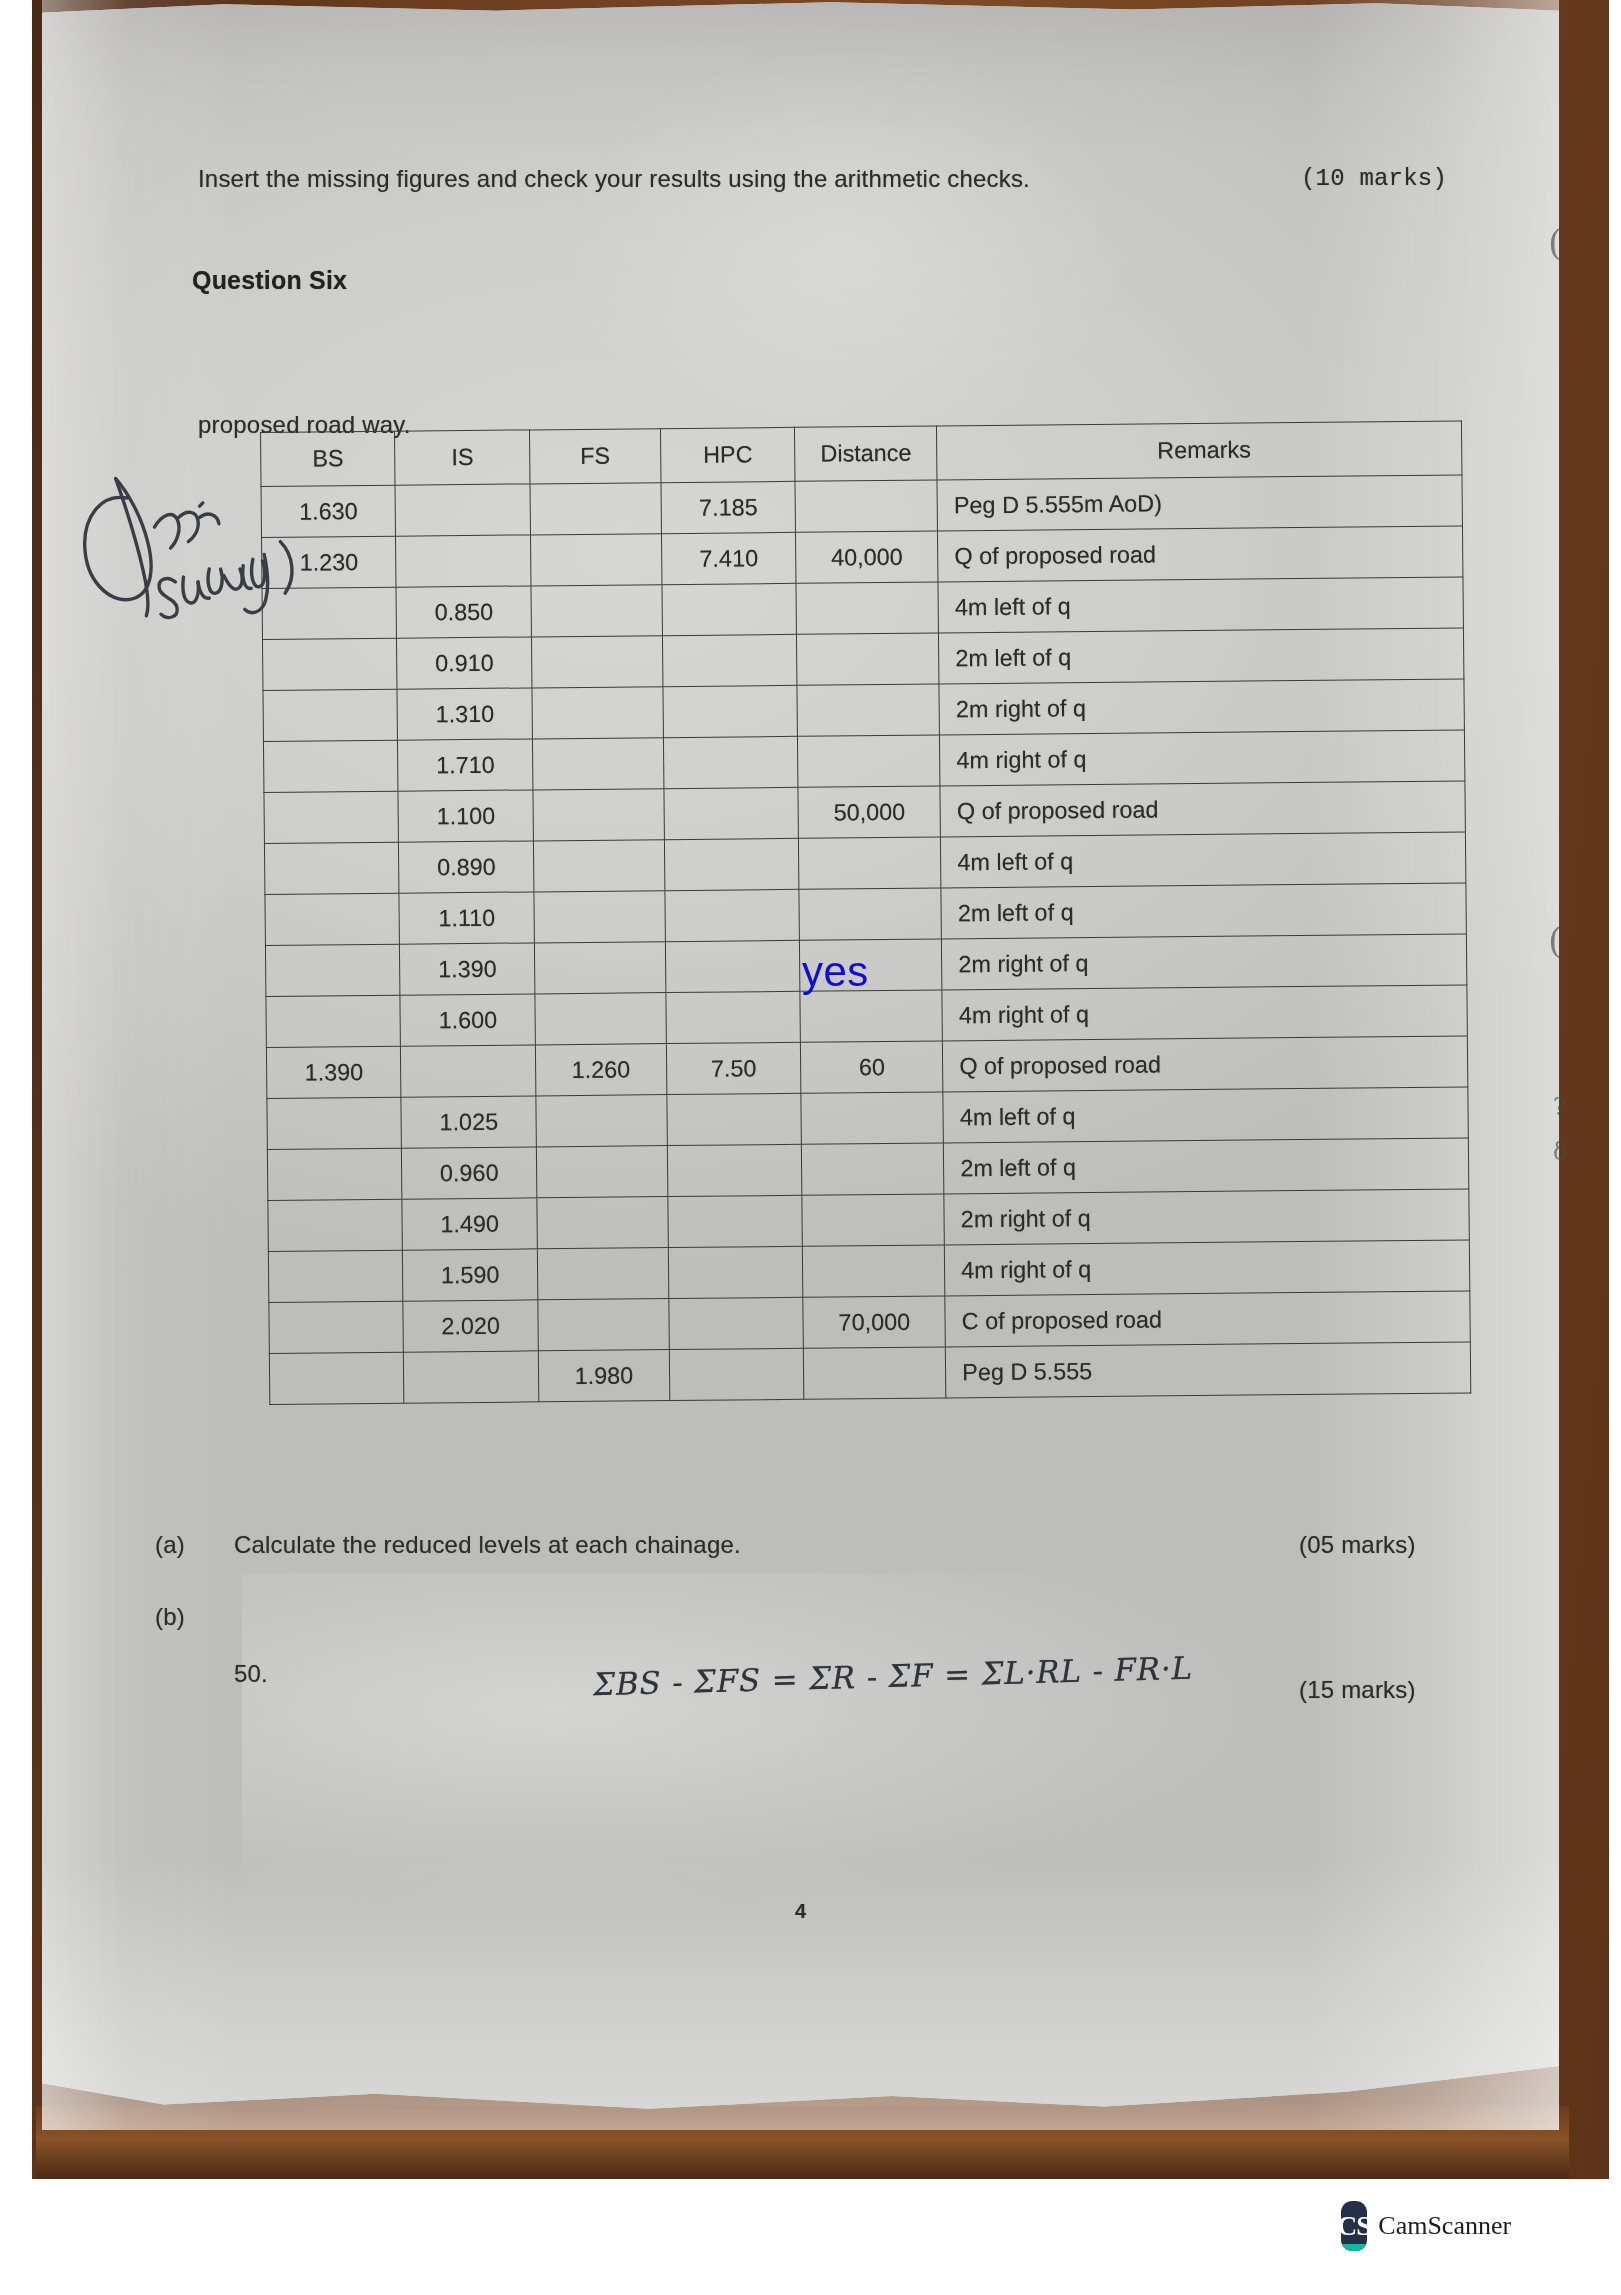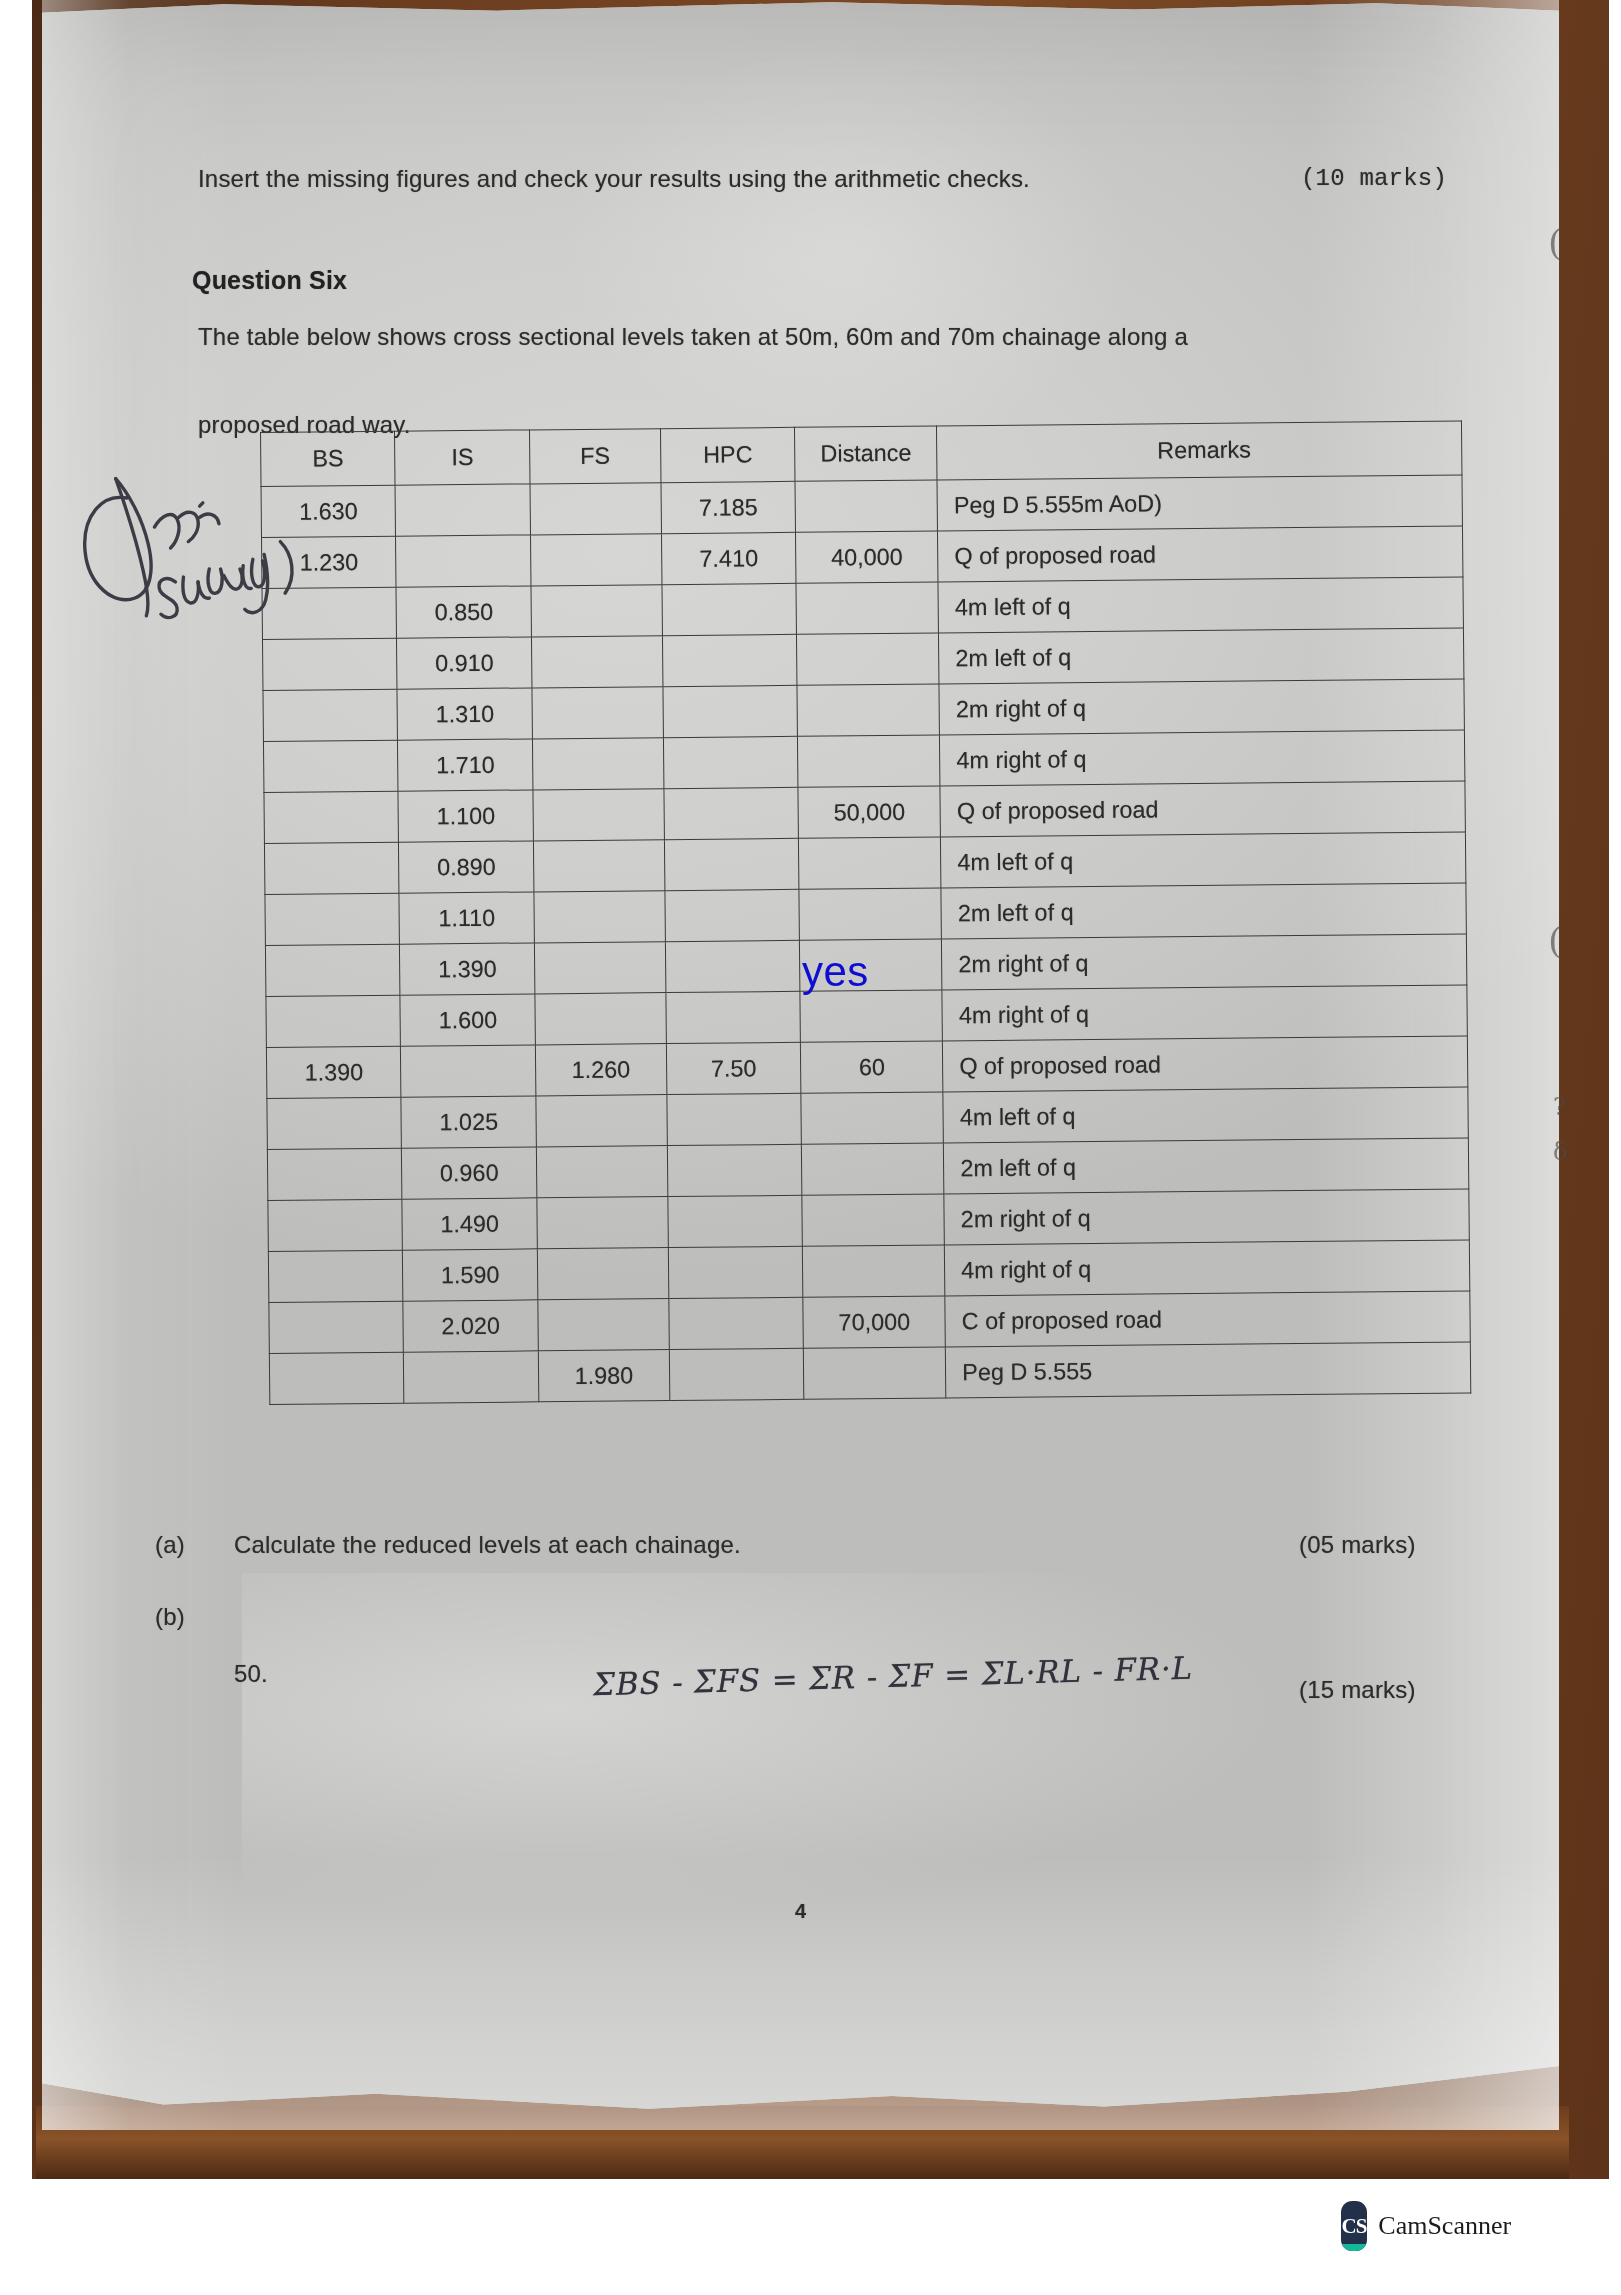--- a/index.html
+++ b/index.html
@@ -200,21 +200,21 @@
     align-items: center;
     gap: 11.3px;
   }
   .cs-badge {
     width: 26px;
     height: 50px;
     border-radius: 11.3px;
     background: #223049;
     color: #ffffff;
     font-weight: bold;
-    font-size: 21px;
+    font-size: 28px;
     font-family: "Liberation Serif", serif;
     display: flex;
     align-items: center;
     justify-content: center;
     position: relative;
     overflow: hidden;
     letter-spacing: -0.8px;
   }
   .cs-badge::after {
     content: "";
@@ -241,21 +241,20 @@
 <div class="crease c3"></div>
 <div class="crease c4"></div>
 <div class="crease c5"></div>
 
 <div class="doc">
 
   <div class="line" id="intro-line">Insert the missing figures and check your results using the arithmetic checks.</div>
   <div class="line" id="intro-marks">(10 marks)</div>
 
   <div class="line bold" id="q-heading">Question Six</div>
-  <div class="line" id="q-body-1">The table below shows cross sectional levels taken at 50m, 60m and 70m chainage along a</div>
   <div class="line" id="q-body-2">proposed road way.</div>
 
   <table class="lv-table">
     <thead>
       <tr>
         <th class="col-bs">BS</th>
         <th class="col-is">IS</th>
         <th class="col-fs">FS</th>
         <th class="col-hpc">HPC</th>
         <th class="col-distance">Distance</th>

